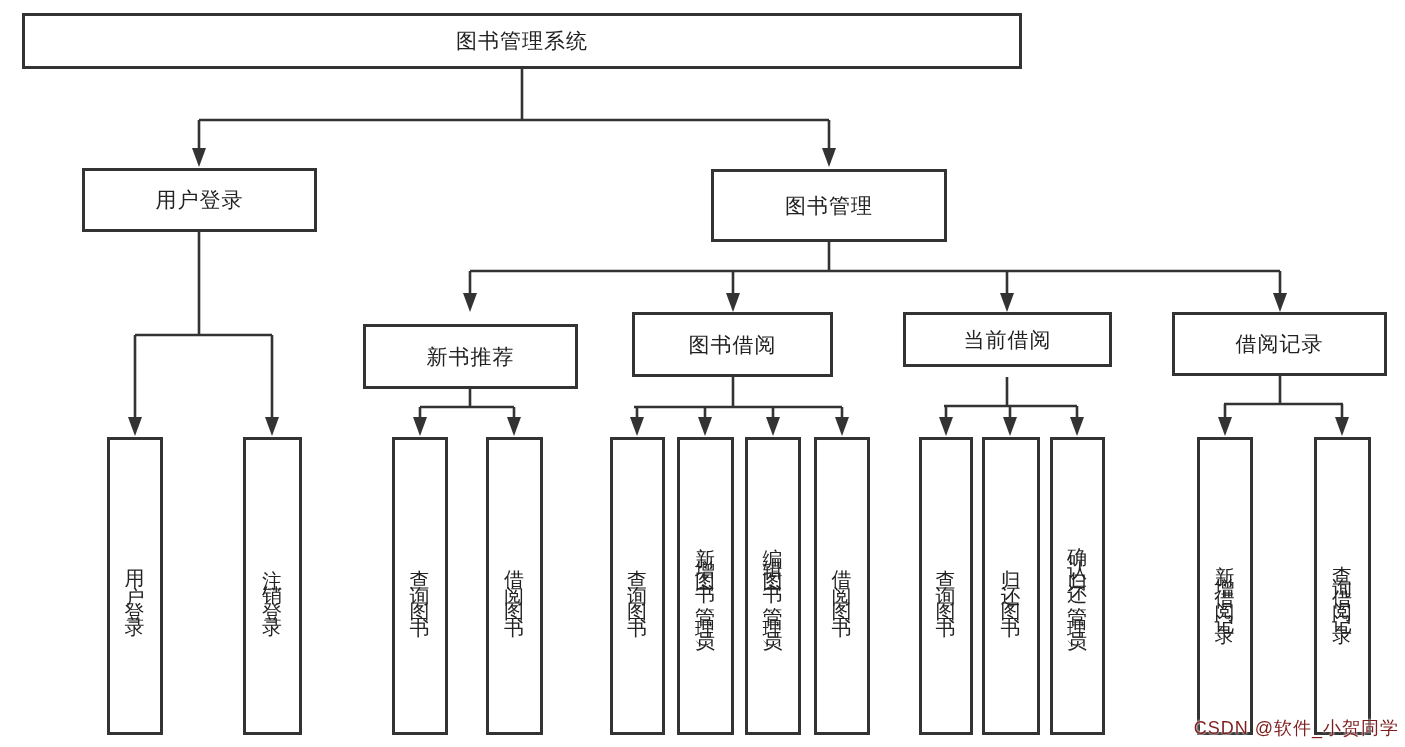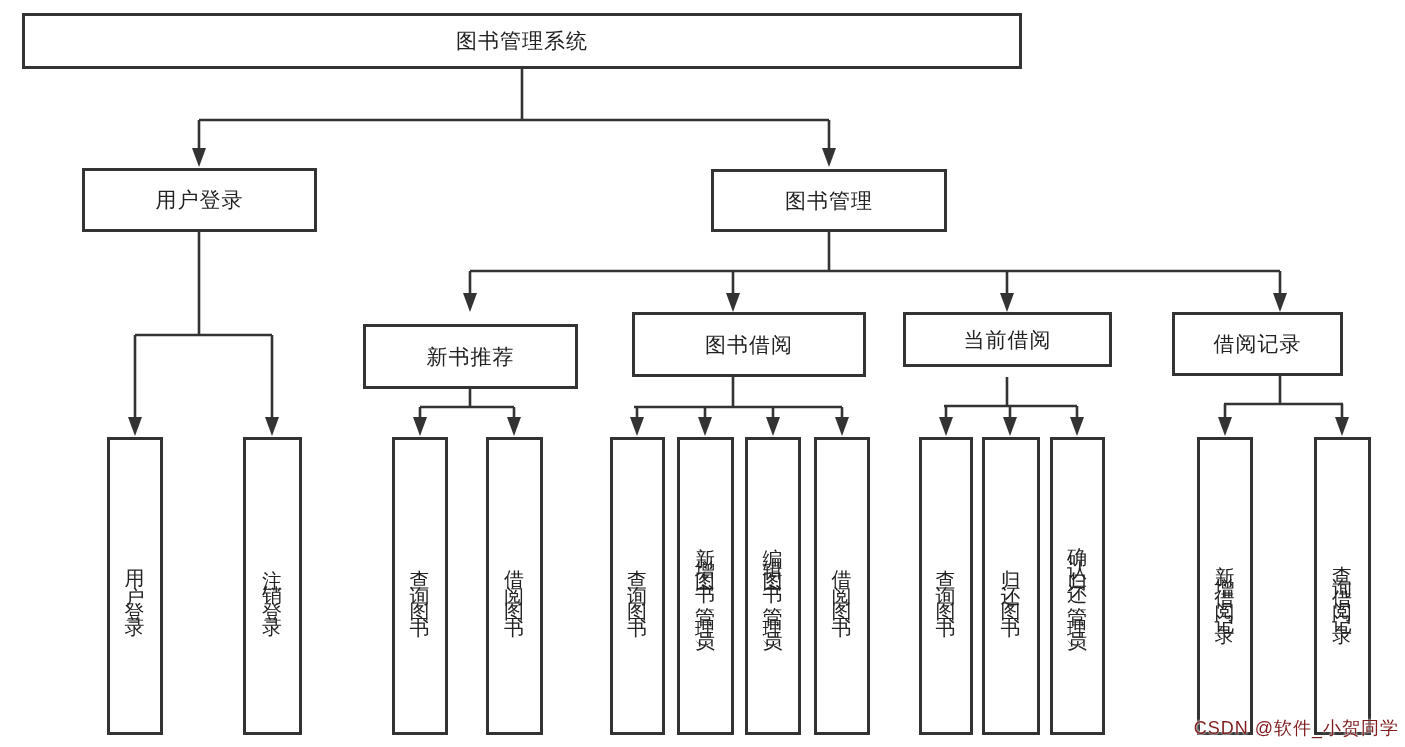--- a/index.html
+++ b/index.html
@@ -111,34 +111,34 @@
     </g>
   </svg>
 
   <div class="node h" style="left:22px;top:13px;width:1000px;height:56px">
     <span>图书管理系统</span>
   </div>
 
   <div class="node h" style="left:82px;top:168px;width:235px;height:64px">
     <span>用户登录</span>
   </div>
-  <div class="node h" style="left:711px;top:169px;width:236px;height:63px">
+  <div class="node h" style="left:711px;top:169px;width:236px;height:73px">
     <span>图书管理</span>
   </div>
 
   <div class="node h" style="left:363px;top:324px;width:215px;height:65px">
     <span>新书推荐</span>
   </div>
-  <div class="node h" style="left:632px;top:312px;width:234px;height:65px">
+  <div class="node h" style="left:632px;top:312px;width:201px;height:65px">
     <span>图书借阅</span>
   </div>
   <div class="node h" style="left:903px;top:312px;width:209px;height:55px">
     <span>当前借阅</span>
   </div>
-  <div class="node h" style="left:1172px;top:312px;width:171px;height:64px">
+  <div class="node h" style="left:1172px;top:312px;width:215px;height:64px">
     <span>借阅记录</span>
   </div>
 
   <div class="node v" style="left:107px;top:437px;width:56px;height:298px">
     <span class="vtext" style="letter-spacing: 16px;">用户登录</span>
   </div>
   <div class="node v" style="left:243px;top:437px;width:59px;height:298px">
     <span class="vtext" style="letter-spacing: 16px;">注销登录</span>
   </div>
 

